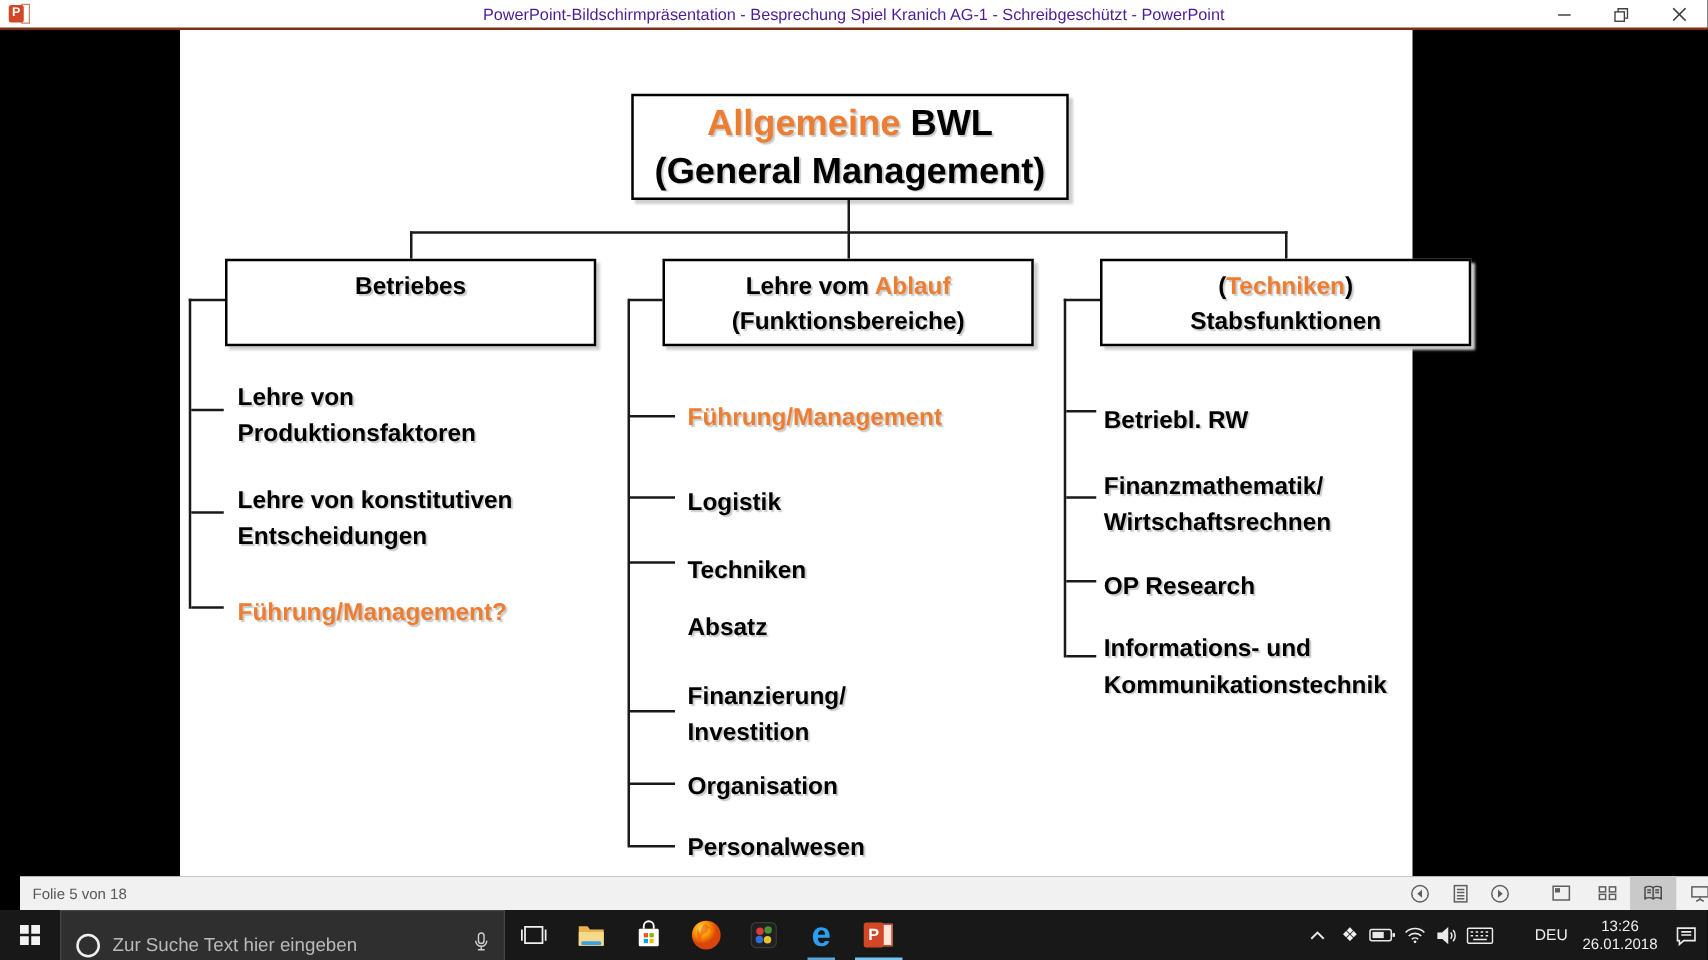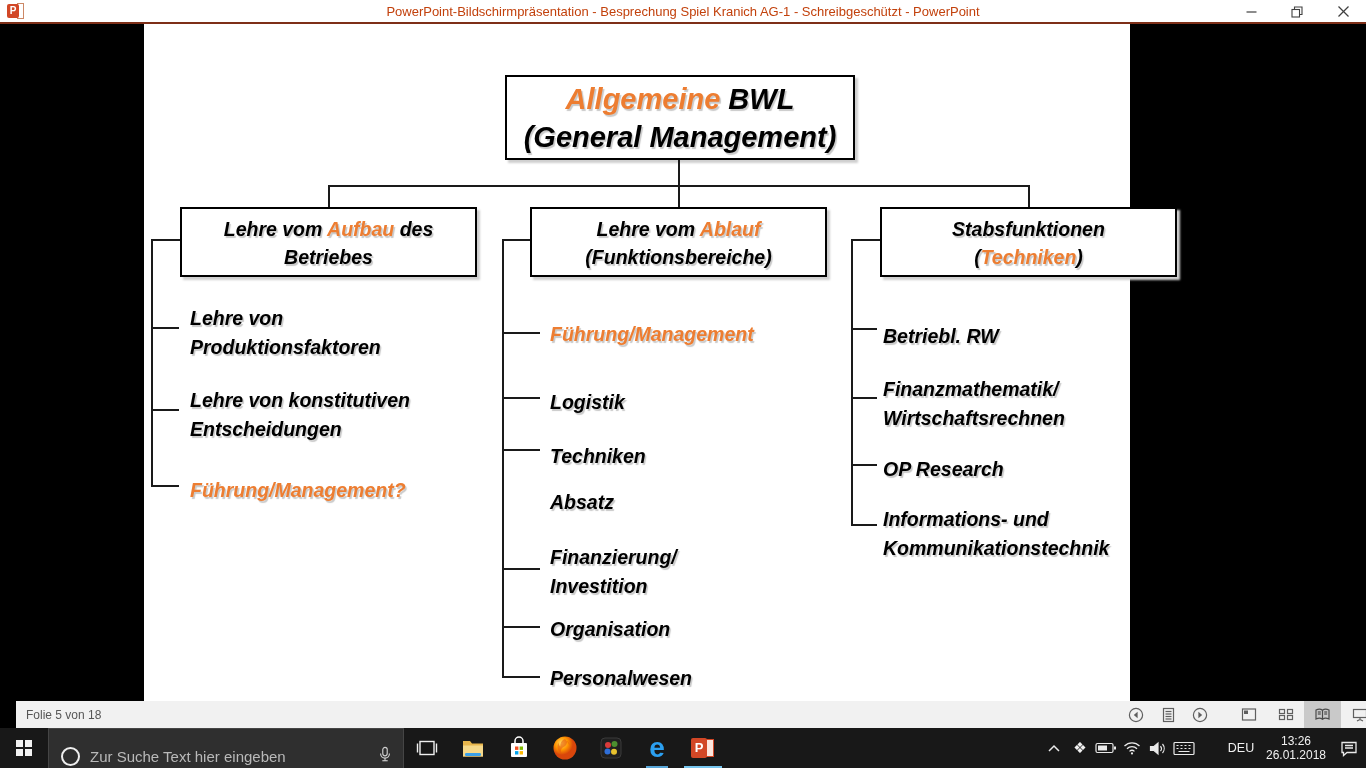--- a/index.html
+++ b/index.html
@@ -3,28 +3,28 @@
 <meta charset="utf-8">
 <style>
   * { margin:0; padding:0; box-sizing:border-box; }
   html,body { width:1366px; height:768px; overflow:hidden; font-family:"Liberation Sans", sans-serif; background:#000; }
 
   
   .titlebar { position:absolute; left:0; top:0; width:1366px; height:23px; background:#ffffff; display:flex; align-items:center; }
   .tb-appicon { position:absolute; left:7px; top:3px; width:17px; height:17px; }
   .tb-appicon .pp-sq { position:absolute; left:0; top:1px; width:12px; height:14px; background:#d24726; border-radius:2px; color:#fff; font-size:10px; font-weight:bold; text-align:center; line-height:14px; }
   .tb-appicon .pp-page { position:absolute; right:0; top:0; width:7px; height:16px; background:#fff; border:1px solid #c86; }
-  .tb-title { width:100%; text-align:center; font-size:13px; color:#c2410c; }
+  .tb-title { width:100%; text-align:center; font-size:13px; color:#4c1d95; }
   .win-controls { position:absolute; right:0; top:0; height:23px; display:flex; }
   .wc { width:46px; height:23px; display:flex; align-items:center; justify-content:center; color:#404040; }
   .accentline { position:absolute; left:0; top:22px; width:1366px; height:2px; background:var(--tb-accent,#7E2F18); }
 
   
   .stage { position:absolute; left:0; top:24px; width:1366px; height:677px; background:#000; }
-  .slide { position:absolute; left:144px; top:0; width:986px; height:677px; background:#ffffff;font-style:italic; }
+  .slide { position:absolute; left:144px; top:0; width:986px; height:677px; background:#ffffff; }
 
   .ln-h, .ln-v { position:absolute; background:#1a1a1a; }
 
   .bx { position:absolute; border:2px solid #000; background:#fff; box-shadow:3px 3px 2px #cfcfcf; text-align:center; }
   .bx-root { left:361px; top:51px; width:350px; height:85px; font-size:29px; font-weight:bold; line-height:38px; padding-top:3px; }
   .bx-branch { width:297px; height:70px; top:183px; font-size:19.5px; font-weight:bold; line-height:28px; padding-top:6px; }
   .bx, .item { text-shadow:1.5px 1.5px 1px #c9c9c9; }
   .orange { color:var(--accent,#ED7D31); }
 
   .item { position:absolute; font-size:19.5px; font-weight:bold; line-height:29px; color:#000; white-space:nowrap; }
@@ -103,30 +103,29 @@
       <div>(General Management)</div>
     </div>
 
     <div class="ln-v" style="left:534px;top:136px;width:2px;height:25px"></div>
     <div class="ln-h" style="left:184px;top:161px;width:702px;height:2px"></div>
     <div class="ln-v" style="left:184px;top:161px;width:2px;height:22px"></div>
     <div class="ln-v" style="left:534px;top:161px;width:2px;height:22px"></div>
     <div class="ln-v" style="left:884px;top:161px;width:2px;height:22px"></div>
 
     <div class="bx bx-branch" style="left:36px">
-      <div><span>Lehre vom </span><span class="orange">Aufbau</span><span> des</span></div>
       <div><span>Betriebes</span><span class="orange"></span><span></span></div>
     </div>
     <div class="bx bx-branch" style="left:386px">
       <div><span>Lehre vom </span><span class="orange">Ablauf</span><span></span></div>
       <div><span>(Funktionsbereiche)</span><span class="orange"></span><span></span></div>
     </div>
     <div class="bx bx-branch" style="left:736px">
+      <div><span>(</span><span class="orange">Techniken</span><span>)</span></div>
       <div><span>Stabsfunktionen</span><span class="orange"></span><span></span></div>
-      <div><span>(</span><span class="orange">Techniken</span><span>)</span></div>
     </div>
 
     <div class="ln-h" style="left:7px;top:215px;width:29px;height:2px"></div>
     <div class="ln-v" style="left:7px;top:215px;width:2px;height:248px"></div>
     <div class="ln-h" style="left:9px;top:303px;width:26px;height:2px"></div>
     <div class="ln-h" style="left:9px;top:385px;width:26px;height:2px"></div>
     <div class="ln-h" style="left:9px;top:461px;width:26px;height:2px"></div>
 
     <div class="ln-h" style="left:359px;top:215px;width:27px;height:2px"></div>
     <div class="ln-v" style="left:358px;top:215px;width:2px;height:439px"></div>

